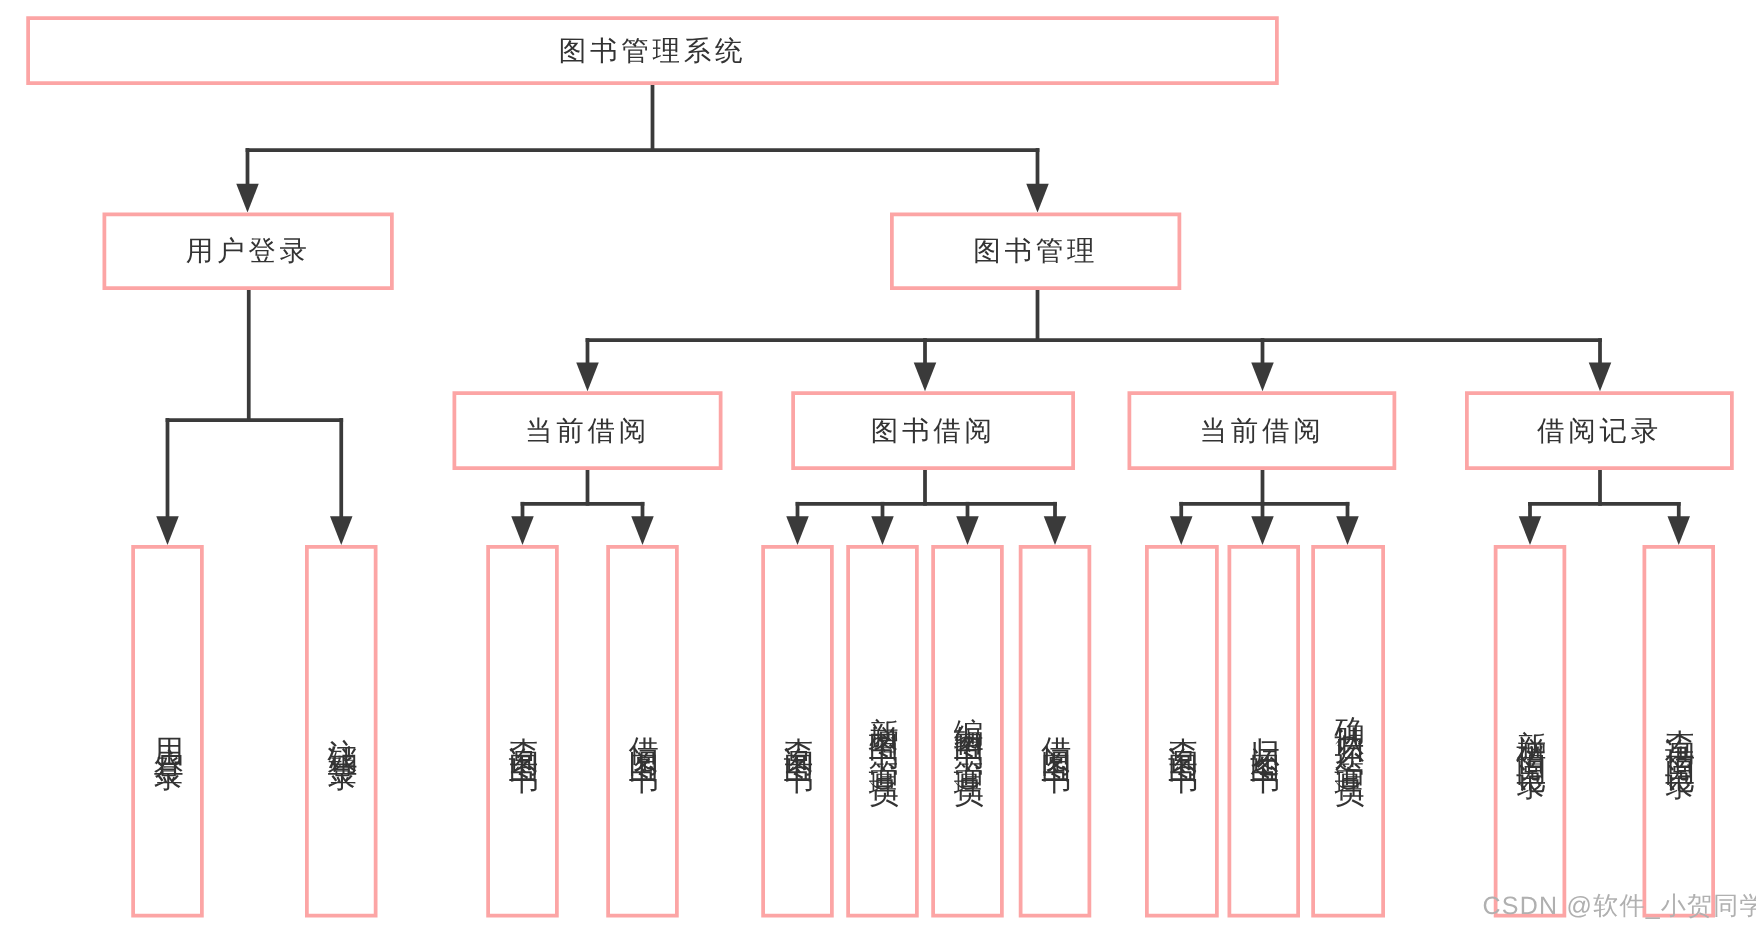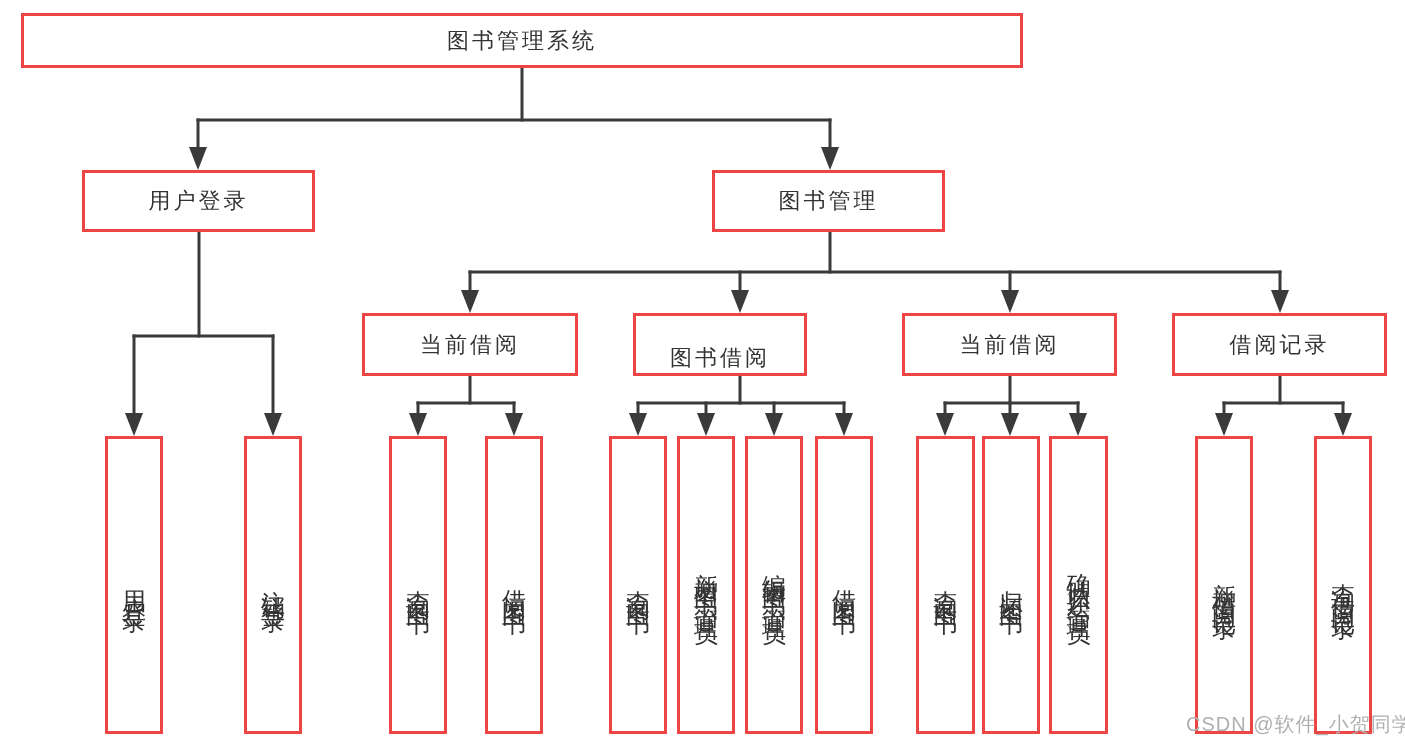--- a/index.html
+++ b/index.html
@@ -11,21 +11,21 @@
   #canvas {
     position: relative;
     width: 1405px;
     height: 747px;
     background: #ffffff;
     overflow: hidden;
   }
   .box {
     position: absolute;
     box-sizing: border-box;
-    border: 3px solid #ef4444;
+    border: 3px solid #fca5a5;
     background: #ffffff;
     display: flex;
     align-items: center;
     justify-content: center;
     color: #333333;
   }
   .hbox {
     font-size: 22px;
     letter-spacing: 3px;
     white-space: nowrap;
@@ -150,21 +150,21 @@
   <div class="box hbox" style="left:82px; top:170px; width:233px; height:62px;">
     <span>用户登录</span>
   </div>
   <div class="box hbox" style="left:712px; top:170px; width:233px; height:62px;text-align:center;">
     <span>图书管理</span>
   </div>
 
   <div class="box hbox" style="left:362px; top:313px; width:216px; height:63px;">
     <span>当前借阅</span>
   </div>
-  <div class="box hbox" style="left:633px; top:313px; width:174px; height:63px;align-items:flex-end;">
+  <div class="box hbox" style="left:633px; top:313px; width:227px; height:63px;">
     <span>图书借阅</span>
   </div>
   <div class="box hbox" style="left:902px; top:313px; width:215px; height:63px;">
     <span>当前借阅</span>
   </div>
   <div class="box hbox" style="left:1172px; top:313px; width:215px; height:63px;justify-content:center;">
     <span>借阅记录</span>
   </div>
 
   <div class="box vbox" style="left:105px; top:436px; width:58px; height:298px;">

